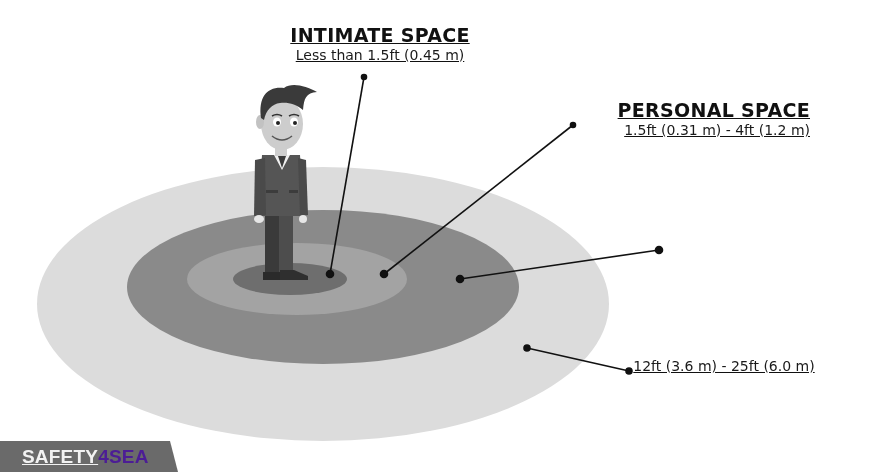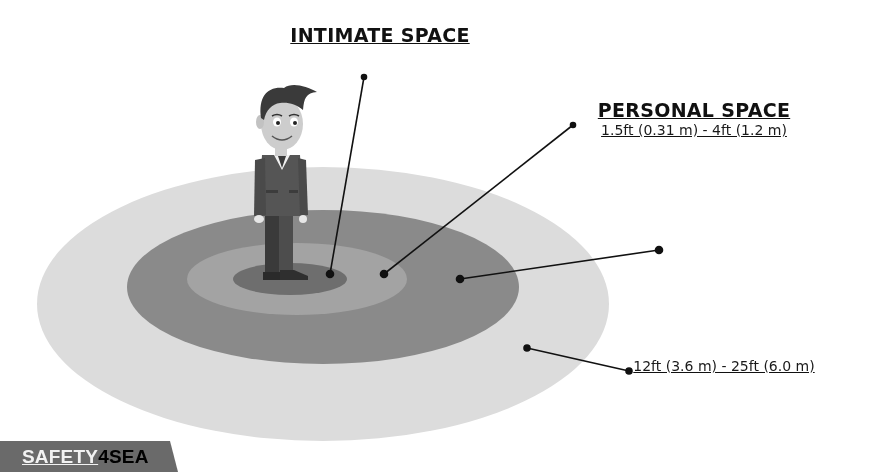--- a/index.html
+++ b/index.html
@@ -4,21 +4,21 @@
 <style>
   html,body{margin:0;padding:0;background:#ffffff;}
   #stage{position:relative;width:880px;height:472px;overflow:hidden;background:#ffffff;font-family:"DejaVu Sans","Liberation Sans",sans-serif;}
   svg#diagram{position:absolute;left:0;top:0;}
   .label{position:absolute;text-align:center;color:#111111;white-space:nowrap;text-decoration:underline;}
   .label .title{font-weight:bold;font-size:19px;letter-spacing:0.3px;line-height:22px;}
   .label .range{font-size:14px;line-height:18px;color:#1a1a1a;}
   #logo{position:absolute;left:0;top:441px;width:178px;height:31px;}
   #logo .txt{position:absolute;left:22px;top:5px;font-family:"Liberation Sans",sans-serif;font-weight:bold;font-size:19px;letter-spacing:0.2px;}
   #logo .a{color:#f2f2f2;text-decoration:underline;}
-  #logo .b{color:#000000;}
+  #logo .b{color:#4c1d95;}
 </style>
 </head>
 <body>
 
 <div id="stage">
 
   <svg id="diagram" width="880" height="472" viewBox="0 0 880 472">
 
     <ellipse cx="323" cy="304" rx="286" ry="137" fill="#dcdcdc"></ellipse>
 
@@ -81,23 +81,24 @@
       <circle cx="659" cy="250" r="3.5"></circle>
 
       <line x1="527" y1="348" x2="629" y2="371"></line>
       <circle cx="527" cy="348" r="3"></circle>
       <circle cx="629" cy="371" r="3"></circle>
     </g>
   </svg>
 
   <div class="label" style="left:270px;top:24px;width:220px;">
     <div class="title">INTIMATE SPACE</div>
+    <div class="range">Less than 1.5ft (0.45 m)</div>
   </div>
 
-  <div class="label" style="left:578px;top:99px;width:232px;">
+  <div class="label" style="left:578px;top:99px;width:232px;text-align:right;">
     <div class="title">PERSONAL SPACE</div>
     <div class="range">1.5ft (0.31 m) - 4ft (1.2 m)</div>
   </div>
 
 
   <div class="label" style="left:606px;top:357px;width:236px;">
     <div class="range">12ft (3.6 m) - 25ft (6.0 m)</div>
   </div>
 
   <div id="logo">

